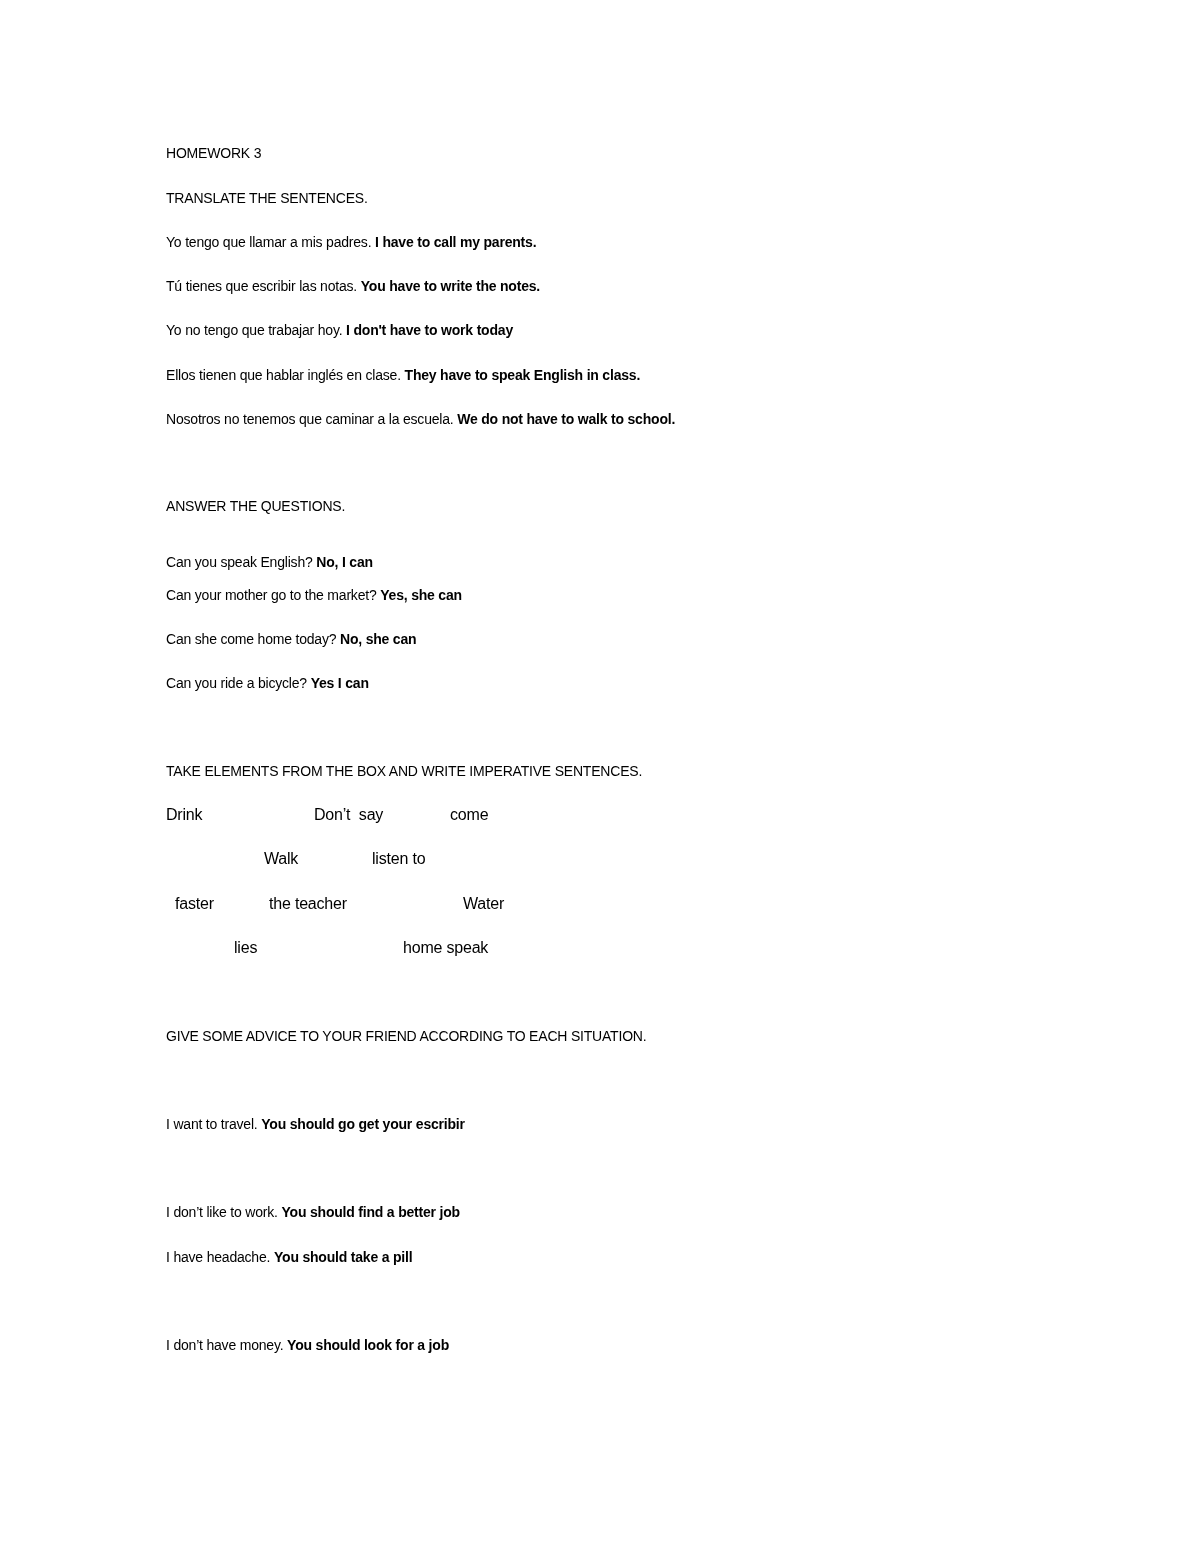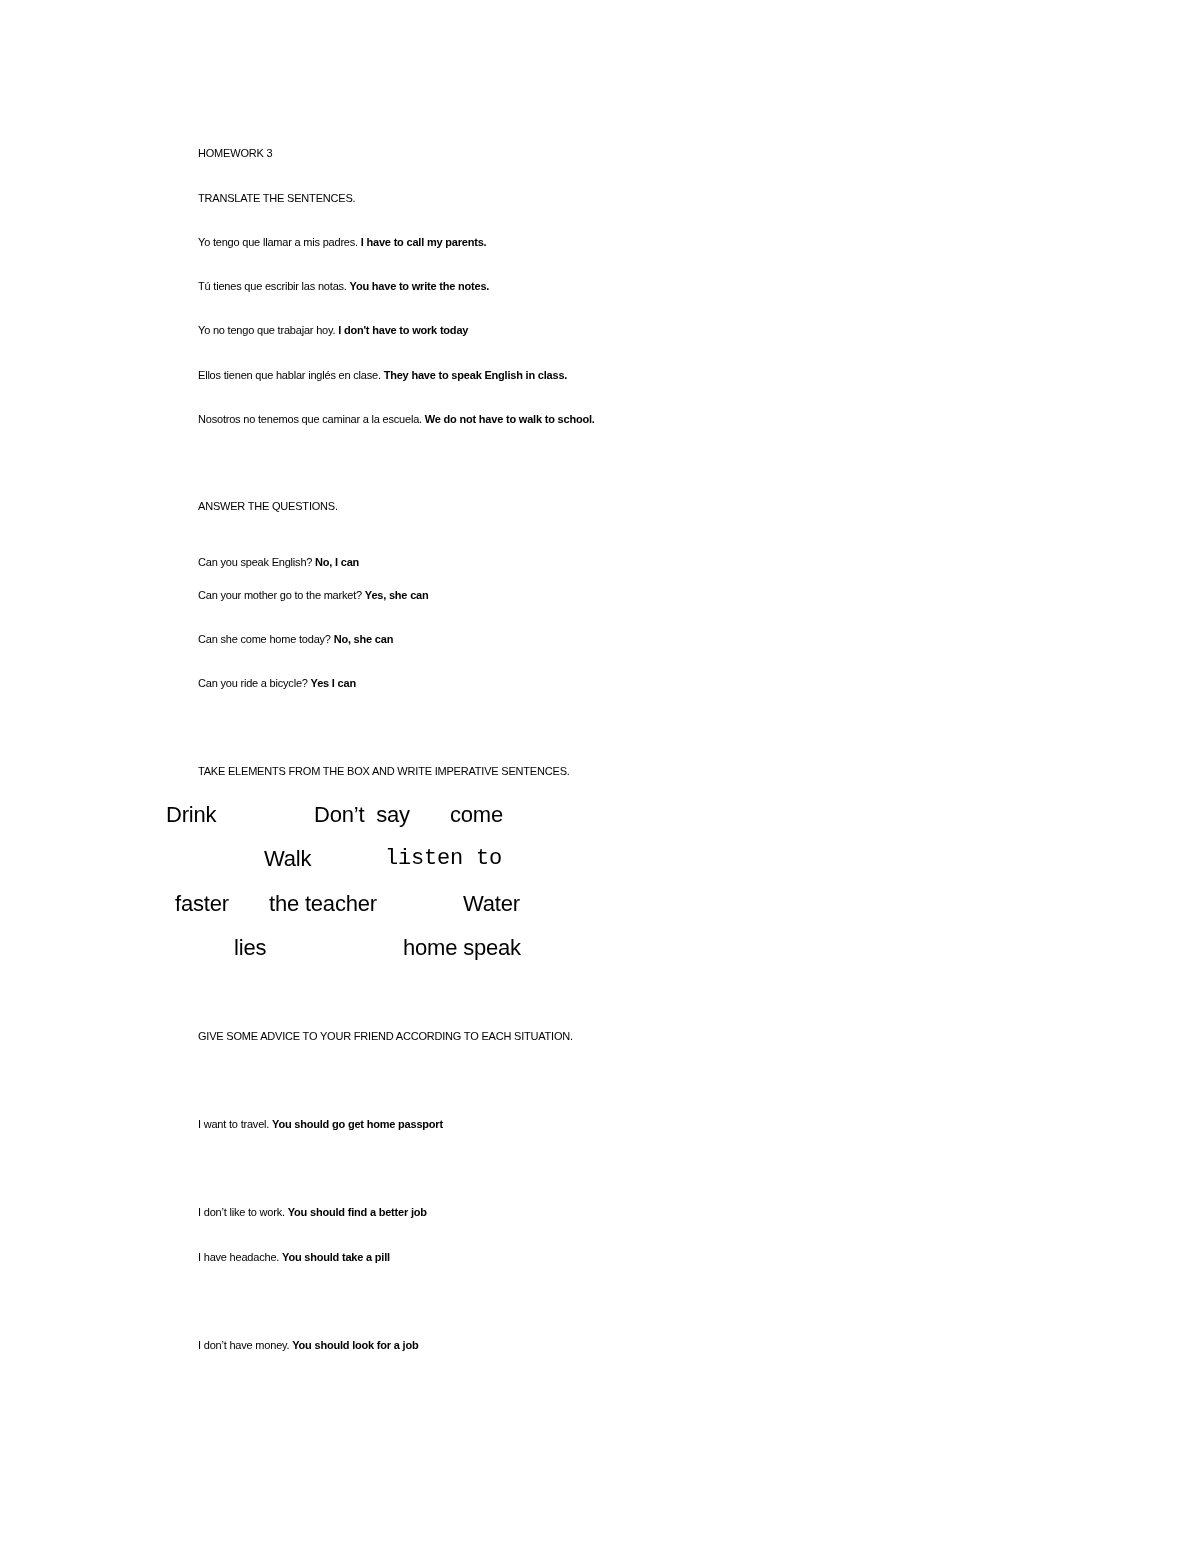--- a/index.html
+++ b/index.html
@@ -17,31 +17,30 @@
     }
     .page {
       position: absolute;
       left: 0; top: 0;
       width: 1200px; height: 1553px;
       background: #ffffff;
     }
     .line {
       position: absolute;
       left: 166px;
-      font-size: 11px;
+      font-size: 14px;
       line-height: 20px;
       white-space: nowrap;
       letter-spacing: -0.2px;
-      margin-left: 32px;
     }
     .q { font-weight: normal; }
     .a { font-weight: bold; }
     .word {
       position: absolute;
-      font-size: 22px;
+      font-size: 16px;
       line-height: 20px;
       white-space: nowrap;
       letter-spacing: -0.2px;
     }
   </style>
 </head>
 <body>
 
 <div class="page">
 
@@ -90,35 +89,35 @@
   </div>
 
   <div class="line" style="top:761px;">TAKE ELEMENTS FROM THE BOX AND WRITE IMPERATIVE SENTENCES.</div>
 
   <div>
     <span class="word" style="left:166px; top:805px;">Drink</span>
     <span class="word" style="left:314px; top:805px; white-space:pre;">Don’t  say</span>
     <span class="word" style="left:450px; top:805px;">come</span>
 
     <span class="word" style="left:264px; top:849px;">Walk</span>
-    <span class="word" style="left:385px; top:849px;font-family:Liberation Mono, monospace;">listen to</span>
+    <span class="word" style="left:372px; top:849px;">listen to</span>
 
     <span class="word" style="left:175px; top:894px;">faster</span>
     <span class="word" style="left:269px; top:894px;">the teacher</span>
     <span class="word" style="left:463px; top:894px;">Water</span>
 
     <span class="word" style="left:234px; top:938px;">lies</span>
     <span class="word" style="left:403px; top:938px;">home speak</span>
   </div>
 
   <div class="line" style="top:1026px;">GIVE SOME ADVICE TO YOUR FRIEND ACCORDING TO EACH SITUATION.</div>
 
   <div class="line" style="top:1114px;">
     <span class="q">I want to travel.</span>
-    <span class="a">You should go get home passport</span>
+    <span class="a">You should go get your escribir</span>
   </div>
   <div class="line" style="top:1202px;">
     <span class="q">I don’t like to work.</span>
     <span class="a">You should find a better job</span>
   </div>
   <div class="line" style="top:1247px;">
     <span class="q">I have headache.</span>
     <span class="a">You should take a pill</span>
   </div>
   <div class="line" style="top:1335px;">

